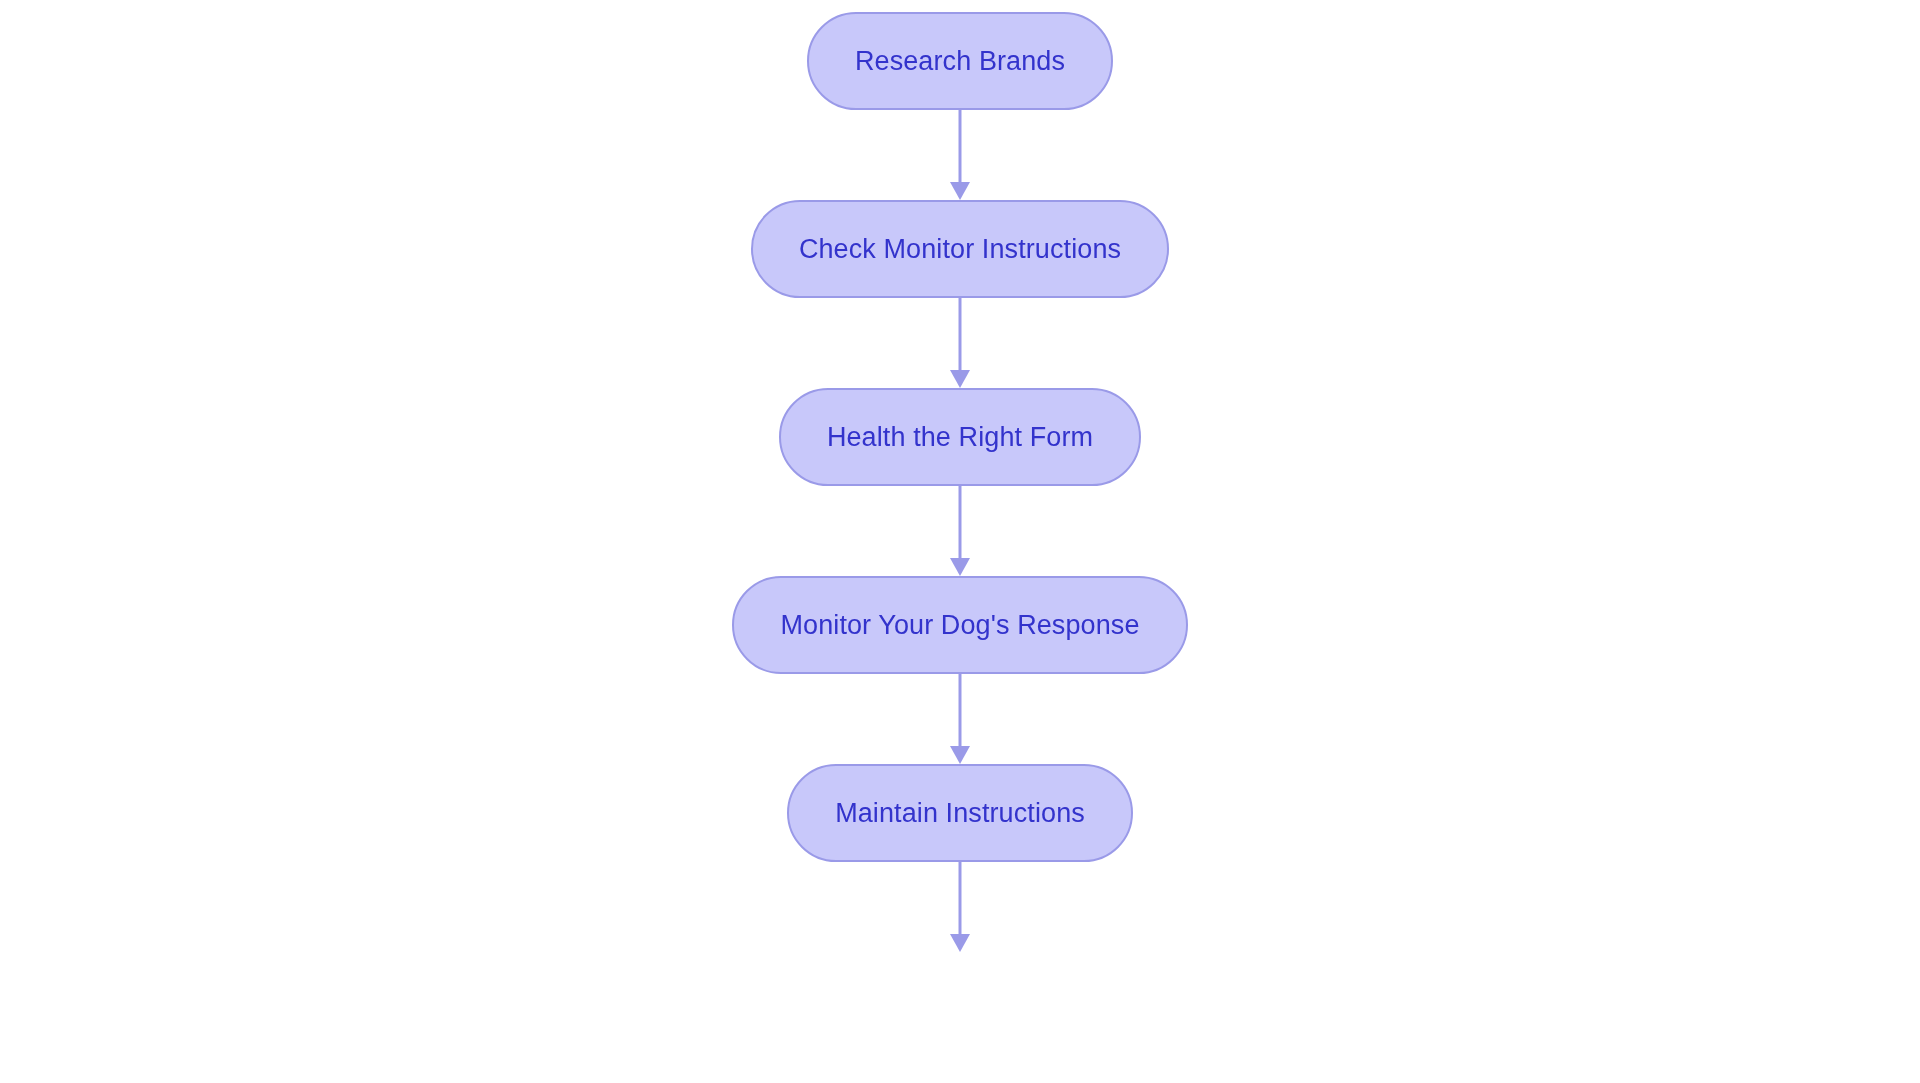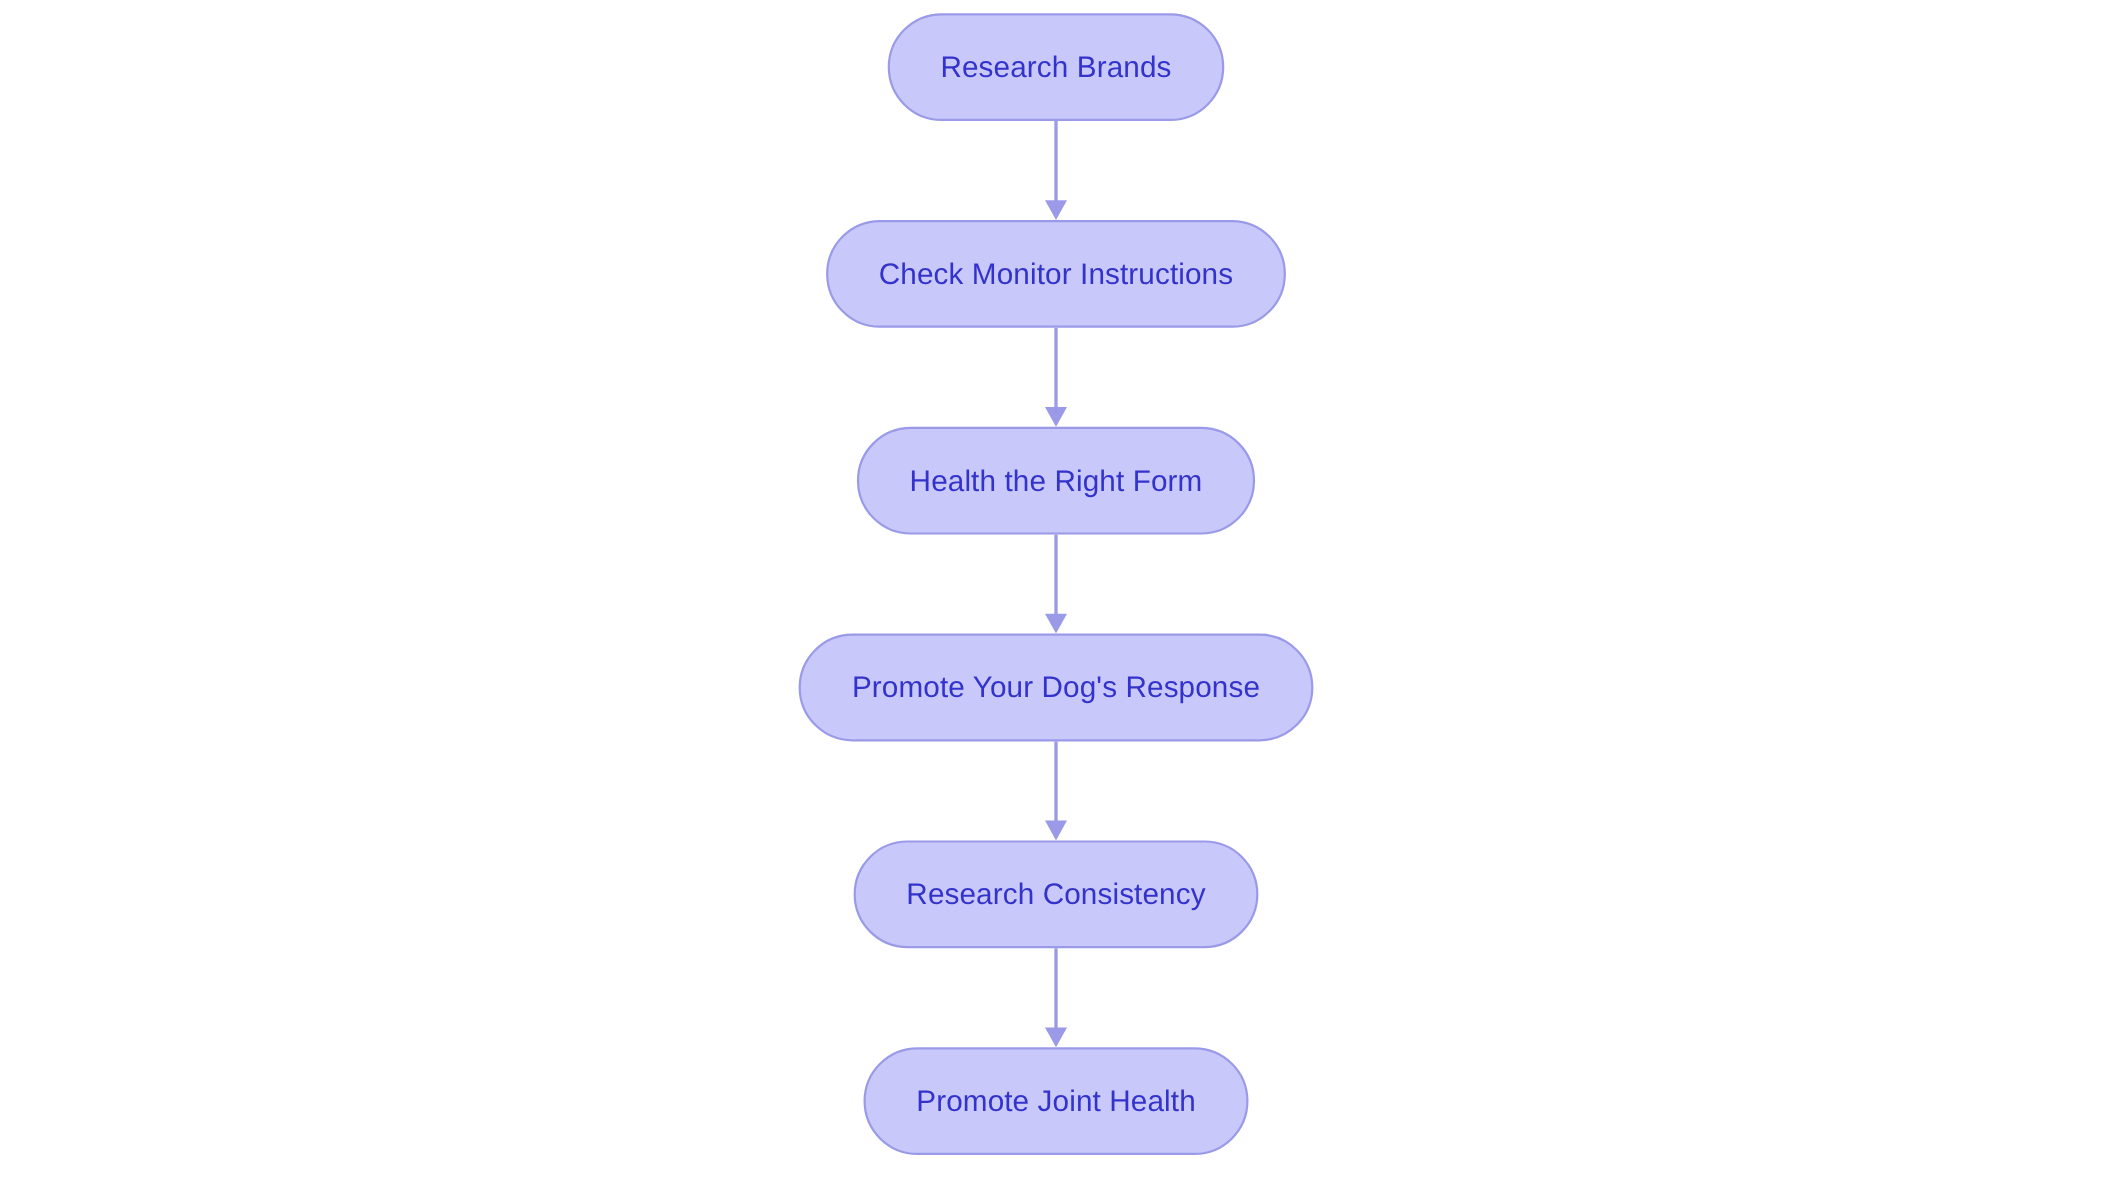--- a/index.html
+++ b/index.html
@@ -106,39 +106,36 @@
     </div>
 
     <div class="connector">
       <svg viewBox="0 0 24 90" xmlns="http://www.w3.org/2000/svg" aria-hidden="true">
         <line x1="12" y1="0" x2="12" y2="74" stroke="#9a9ae8" stroke-width="3"></line>
         <polygon points="2,72 22,72 12,90" fill="#9a9ae8"></polygon>
       </svg>
     </div>
 
     <div class="node">
-      <span class="node-label">Promote Your Dog's Response</span>
+      <span class="node-label">Monitor Your Dog's Response</span>
     </div>
 
     <div class="connector">
       <svg viewBox="0 0 24 90" xmlns="http://www.w3.org/2000/svg" aria-hidden="true">
         <line x1="12" y1="0" x2="12" y2="74" stroke="#9a9ae8" stroke-width="3"></line>
         <polygon points="2,72 22,72 12,90" fill="#9a9ae8"></polygon>
       </svg>
     </div>
 
     <div class="node">
-      <span class="node-label">Research Consistency</span>
+      <span class="node-label">Maintain Instructions</span>
     </div>
 
     <div class="connector">
       <svg viewBox="0 0 24 90" xmlns="http://www.w3.org/2000/svg" aria-hidden="true">
         <line x1="12" y1="0" x2="12" y2="74" stroke="#9a9ae8" stroke-width="3"></line>
         <polygon points="2,72 22,72 12,90" fill="#9a9ae8"></polygon>
       </svg>
     </div>
 
-    <div class="node">
-      <span class="node-label">Promote Joint Health</span>
-    </div>
 
   </div>
 </div>
 
 </body></html>

